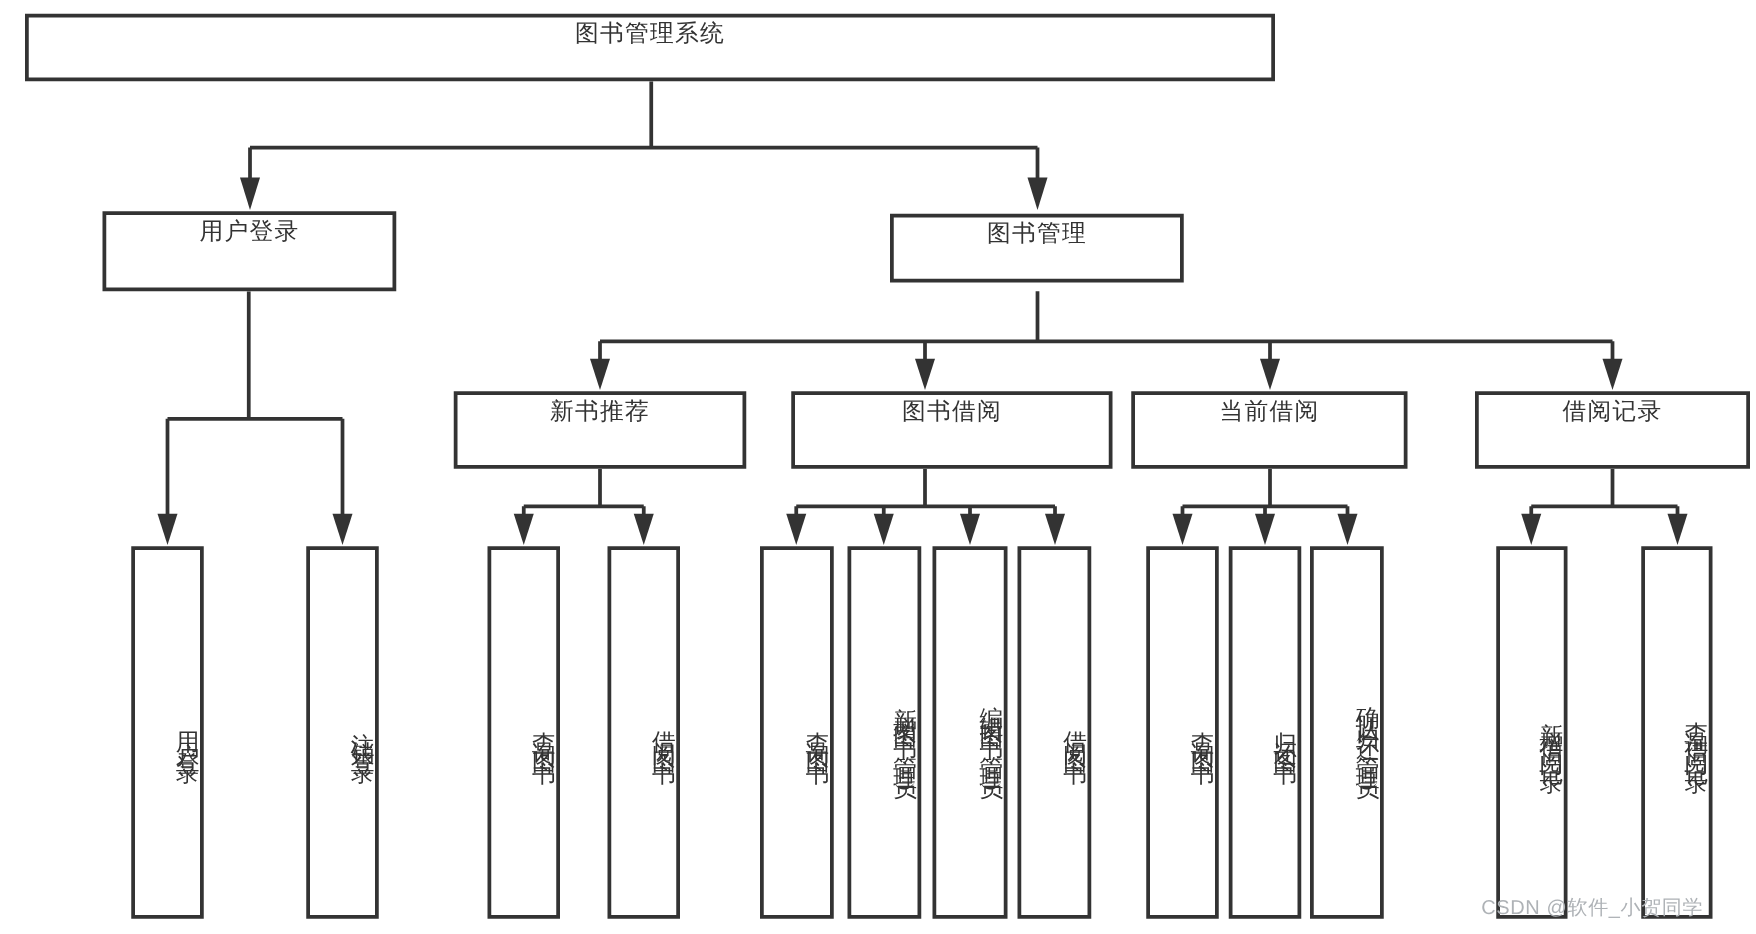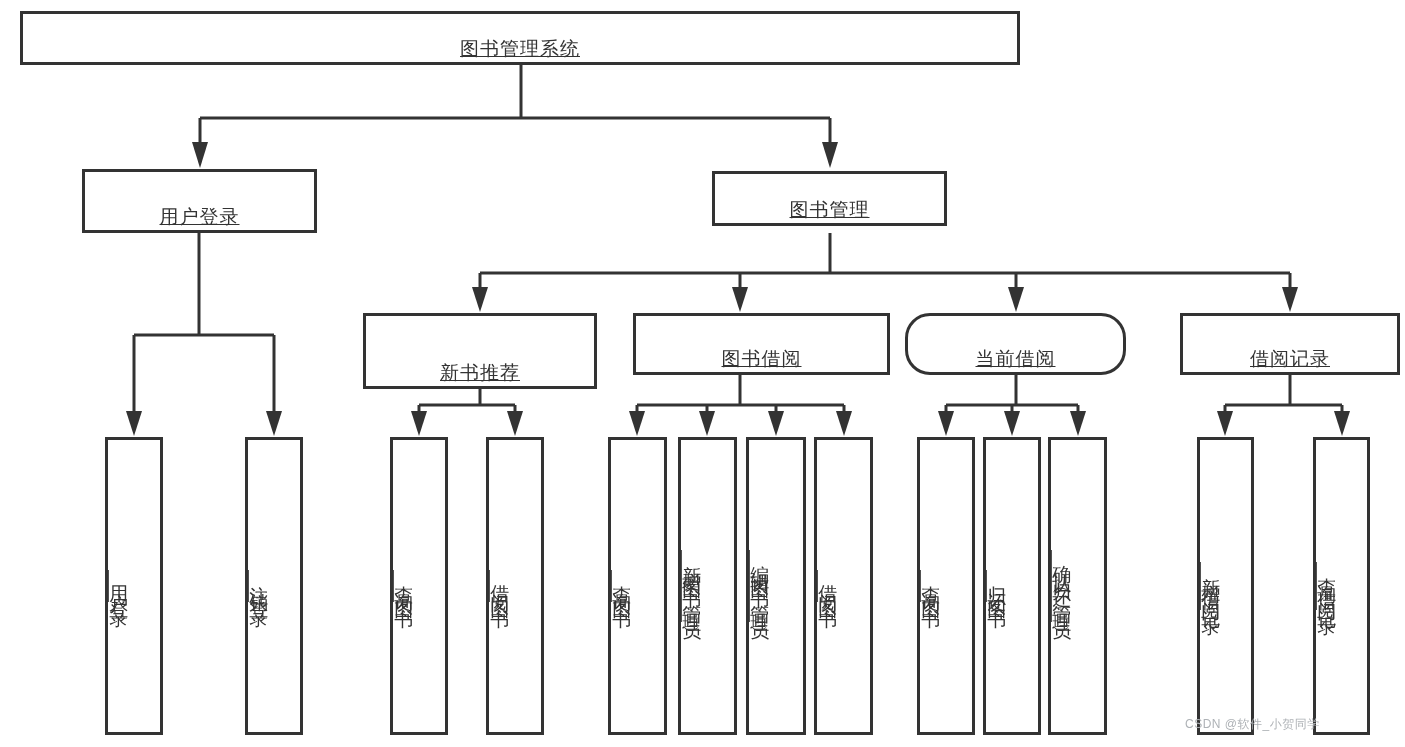--- a/index.html
+++ b/index.html
@@ -28,44 +28,43 @@
     color: var(--line-color);
     pointer-events: none;
   }
 
   .node {
     position: absolute;
     box-sizing: border-box;
     border: 3px solid var(--line-color);
     background: var(--node-bg);
     display: flex;
-    align-items: flex-end;
+    align-items: flex-start;
     justify-content: center;
     color: var(--text-color);
     z-index: 2;
-    text-decoration: underline;
   }
 
   .h-node { font-size: 19px; letter-spacing: 1px; }
   .root-node { border-width: 3px; font-size: 19px; }
 
   .v-node {
     writing-mode: vertical-rl;
     text-orientation: mixed;
     font-size: 19px;
     letter-spacing: 8px;
     line-height: 1.15;
   }
   .v-node .label { display: block; }
 
   .watermark {
     position: absolute;
     left: 1185px;
     top: 716px;
-    font-size: 12px;
+    font-size: 16px;
     letter-spacing: 0.5px;
     color: var(--watermark-color);
     z-index: 5;
     white-space: nowrap;
   }
 </style>
 </head>
 <body>
 
 <div class="canvas">
@@ -143,27 +142,27 @@
     <span class="label">图书管理系统</span>
   </div>
 
   <div class="node h-node" style="left:82px; top:169px; width:235px; height:64px;">
     <span class="label">用户登录</span>
   </div>
   <div class="node h-node" style="left:712px; top:171px; width:235px; height:55px;">
     <span class="label">图书管理</span>
   </div>
 
-  <div class="node h-node" style="left:363px; top:313px; width:234px; height:76px;">
+  <div class="node h-node" style="left:363px; top:313px; width:234px; height:62px;">
     <span class="label">新书推荐</span>
   </div>
   <div class="node h-node" style="left:633px; top:313px; width:257px; height:62px;">
     <span class="label">图书借阅</span>
   </div>
-  <div class="node h-node" style="left:905px; top:313px; width:221px; height:62px;border-radius:25px;">
+  <div class="node h-node" style="left:905px; top:313px; width:221px; height:62px;">
     <span class="label">当前借阅</span>
   </div>
   <div class="node h-node" style="left:1180px; top:313px; width:220px; height:62px;">
     <span class="label">借阅记录</span>
   </div>
 
   <div class="node v-node" style="left:105px; top:437px; width:58px; height:298px;">
     <span class="label">用户登录</span>
   </div>
   <div class="node v-node" style="left:245px; top:437px; width:58px; height:298px;">

